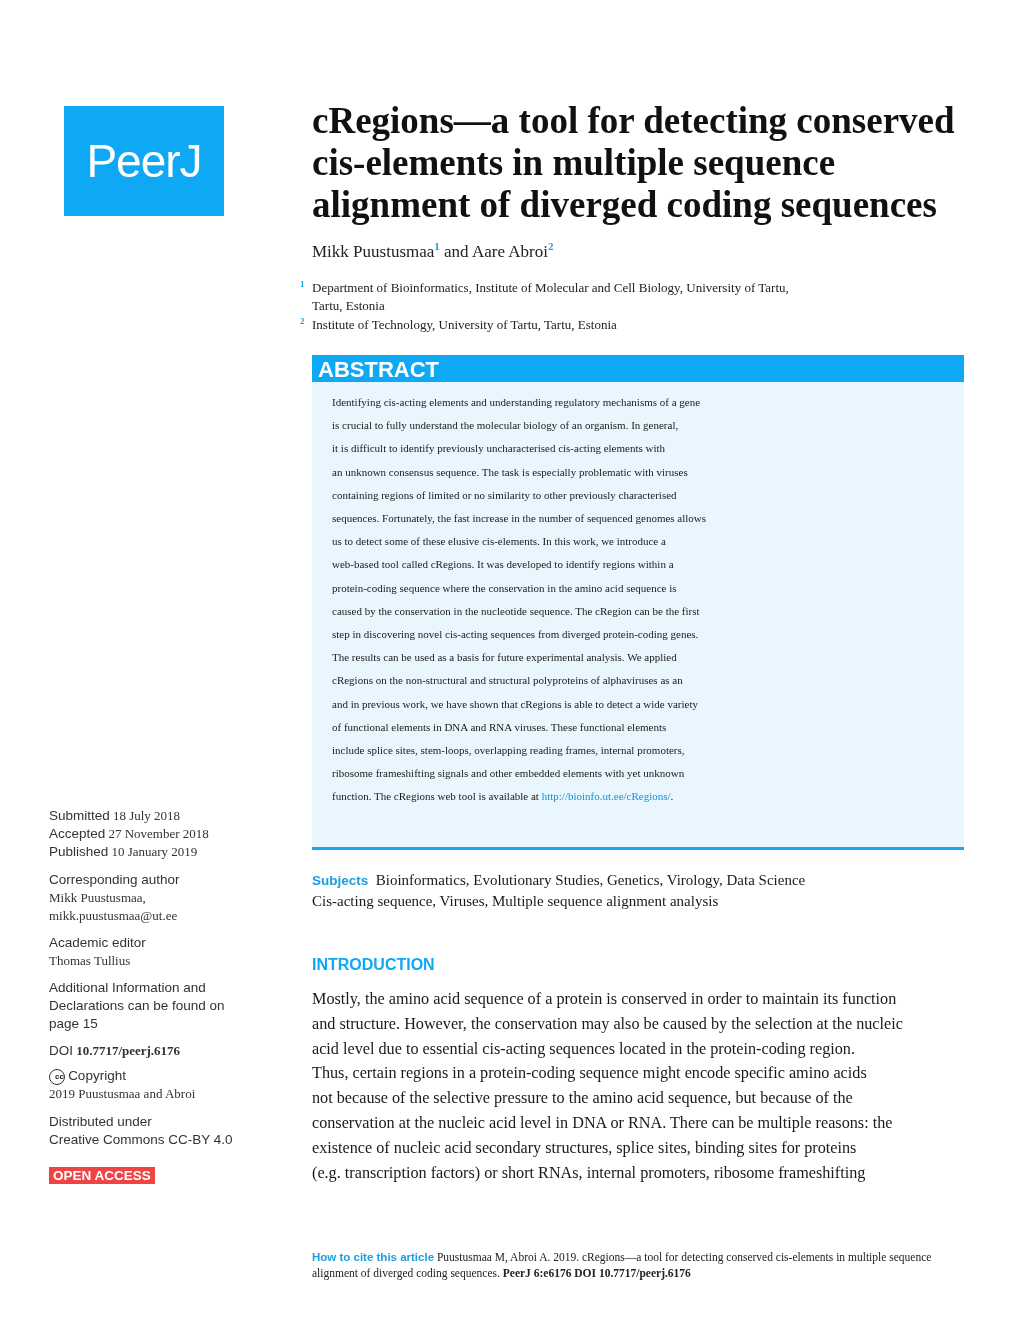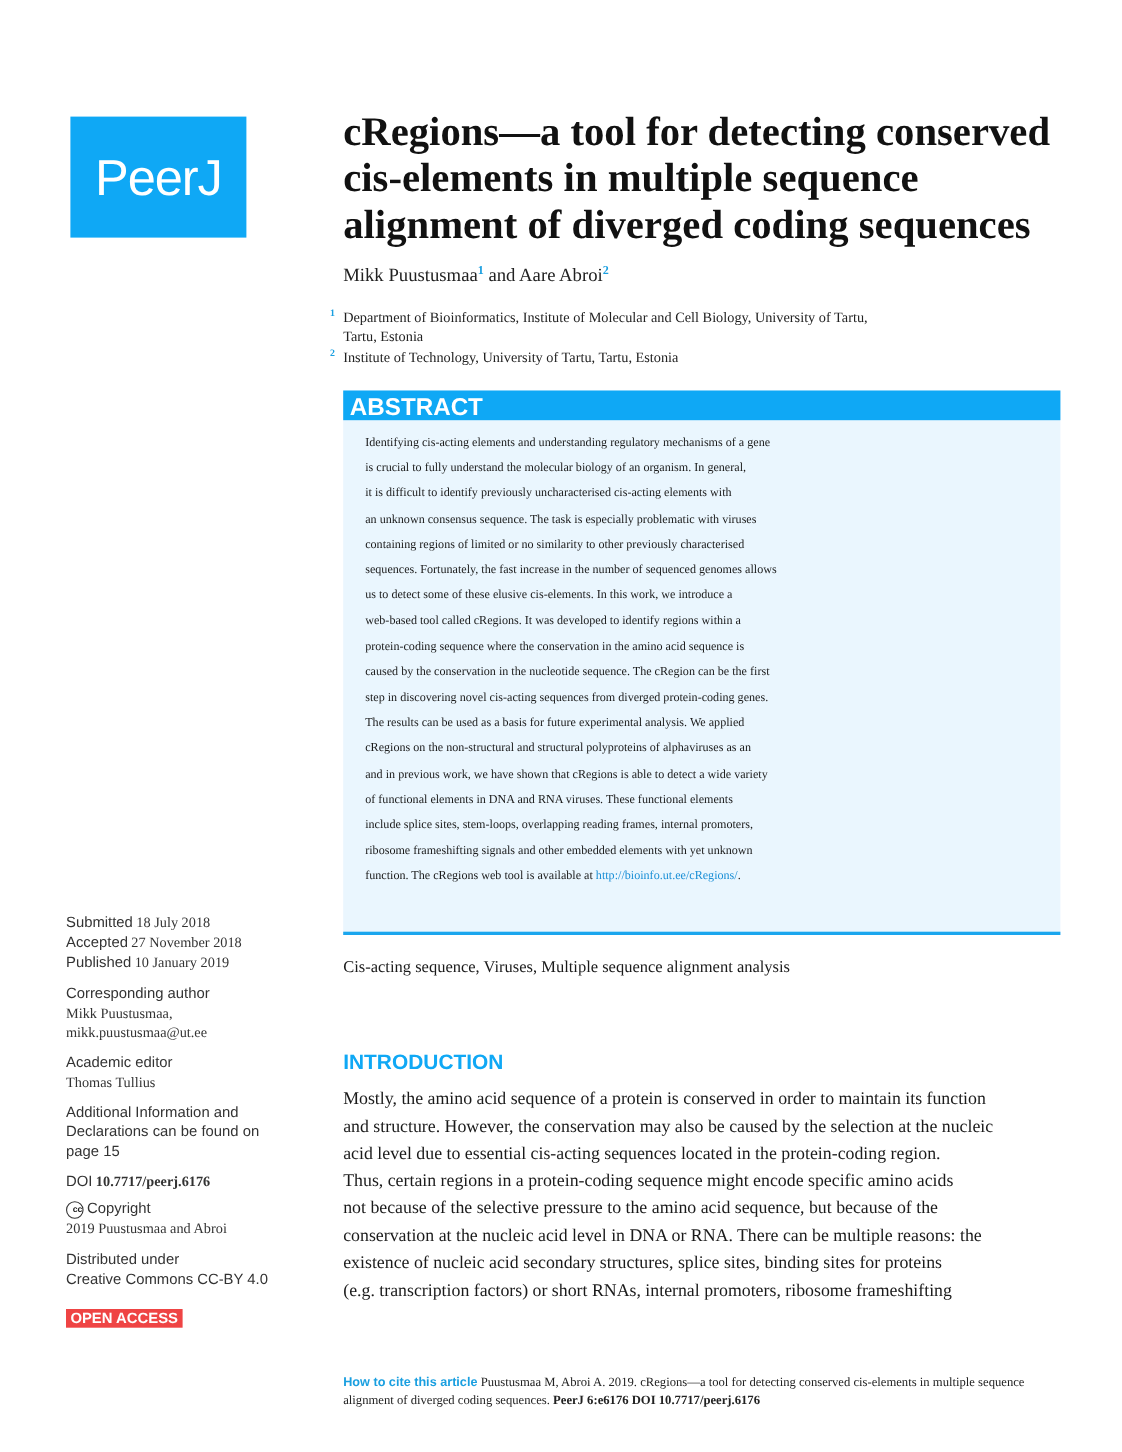--- a/index.html
+++ b/index.html
@@ -19,34 +19,34 @@
   .affil .cont { padding-left:12px; display:block; }
 
   .abstract { position:absolute; left:312px; top:355px; width:652px; height:495px; background:#eaf6fe;
               border-bottom:3px solid #1aa6ee; }
   .abstract-head { height:27px; background:#0fa8f5; color:#fff; font-family:"Liberation Sans", sans-serif;
                    font-weight:bold; font-size:22px; line-height:29px; padding-left:6px; }
   .abstract-body { padding:9px 14px 0 20px; font-size:11px; line-height:23.2px; color:#1a1a1a; }
   .abstract-body .line { display:block; white-space:nowrap; }
   .link { color:#1a8fd6; }
 
-  .side { position:absolute; left:60px; width:230px; font-size:12.5px; line-height:18px;margin-top:23px; }
+  .side { position:absolute; left:49px; width:230px; font-size:12.5px; line-height:18px; }
   .side .lbl { font-family:"Liberation Sans", sans-serif; color:#333; font-size:13.5px; }
   .side .val { font-family:"Liberation Serif", serif; color:#333; font-size:13px; }
   .side .bold { font-weight:bold; }
   .cc { display:inline-block; width:16px; height:16px; border:1.5px solid #333; border-radius:50%;
         font-family:"Liberation Sans", sans-serif; font-size:8px; font-weight:bold; text-align:right; line-height:13px; vertical-align:middle; }
   .oa { display:inline-block; background:#ef4444; color:#fff; font-family:"Liberation Sans", sans-serif; font-weight:bold;
         font-size:13.5px; padding:0 4px; line-height:17px; }
 
   .kw { position:absolute; left:312px; top:870px; width:660px; font-size:15px; line-height:21px; color:#1a1a1a; }
   .kw .k { font-family:"Liberation Sans", sans-serif; font-weight:bold; color:#1a9fe0; font-size:13.5px; }
 
   .intro-head { position:absolute; left:312px; top:956px; font-family:"Liberation Sans", sans-serif; font-weight:bold;
-                font-size:19px; color:#0fa8f5; }
+                font-size:16px; color:#0fa8f5; }
   .intro-body { position:absolute; left:312px; top:987px; width:660px; font-size:16.2px; line-height:24.8px; color:#1a1a1a; }
   .intro-body .line { display:block; white-space:nowrap; }
 
   .cite { position:absolute; left:312px; top:1249px; width:660px; font-size:11.5px; line-height:16px; color:#222; }
   .cite .k { font-family:"Liberation Sans", sans-serif; font-weight:bold; color:#1a9fe0; font-size:11.5px;text-align:right; }
   .cite b { font-weight:bold; }
 </style>
 </head>
 <body>
 
@@ -127,20 +127,21 @@
 <div class="side" style="top:1113px;">
   <div class="lbl">Distributed under</div>
   <div class="lbl">Creative Commons CC-BY 4.0</div>
 </div>
 
 <div class="side" style="top:1167px;">
   <span class="oa">OPEN ACCESS</span>
 </div>
 
 <div class="kw">
+  <div><span class="k">Subjects</span>&nbsp; <span>Bioinformatics, Evolutionary Studies, Genetics, Virology, Data Science</span></div>
   <div>Cis-acting sequence, Viruses, Multiple sequence alignment analysis</div>
 </div>
 
 <h2 class="intro-head">INTRODUCTION</h2>
 <div class="intro-body">
   <span class="line">Mostly, the amino acid sequence of a protein is conserved in order to maintain its function</span>
   <span class="line">and structure. However, the conservation may also be caused by the selection at the nucleic</span>
   <span class="line">acid level due to essential cis-acting sequences located in the protein-coding region.</span>
   <span class="line">Thus, certain regions in a protein-coding sequence might encode specific amino acids</span>
   <span class="line">not because of the selective pressure to the amino acid sequence, but because of the</span>

